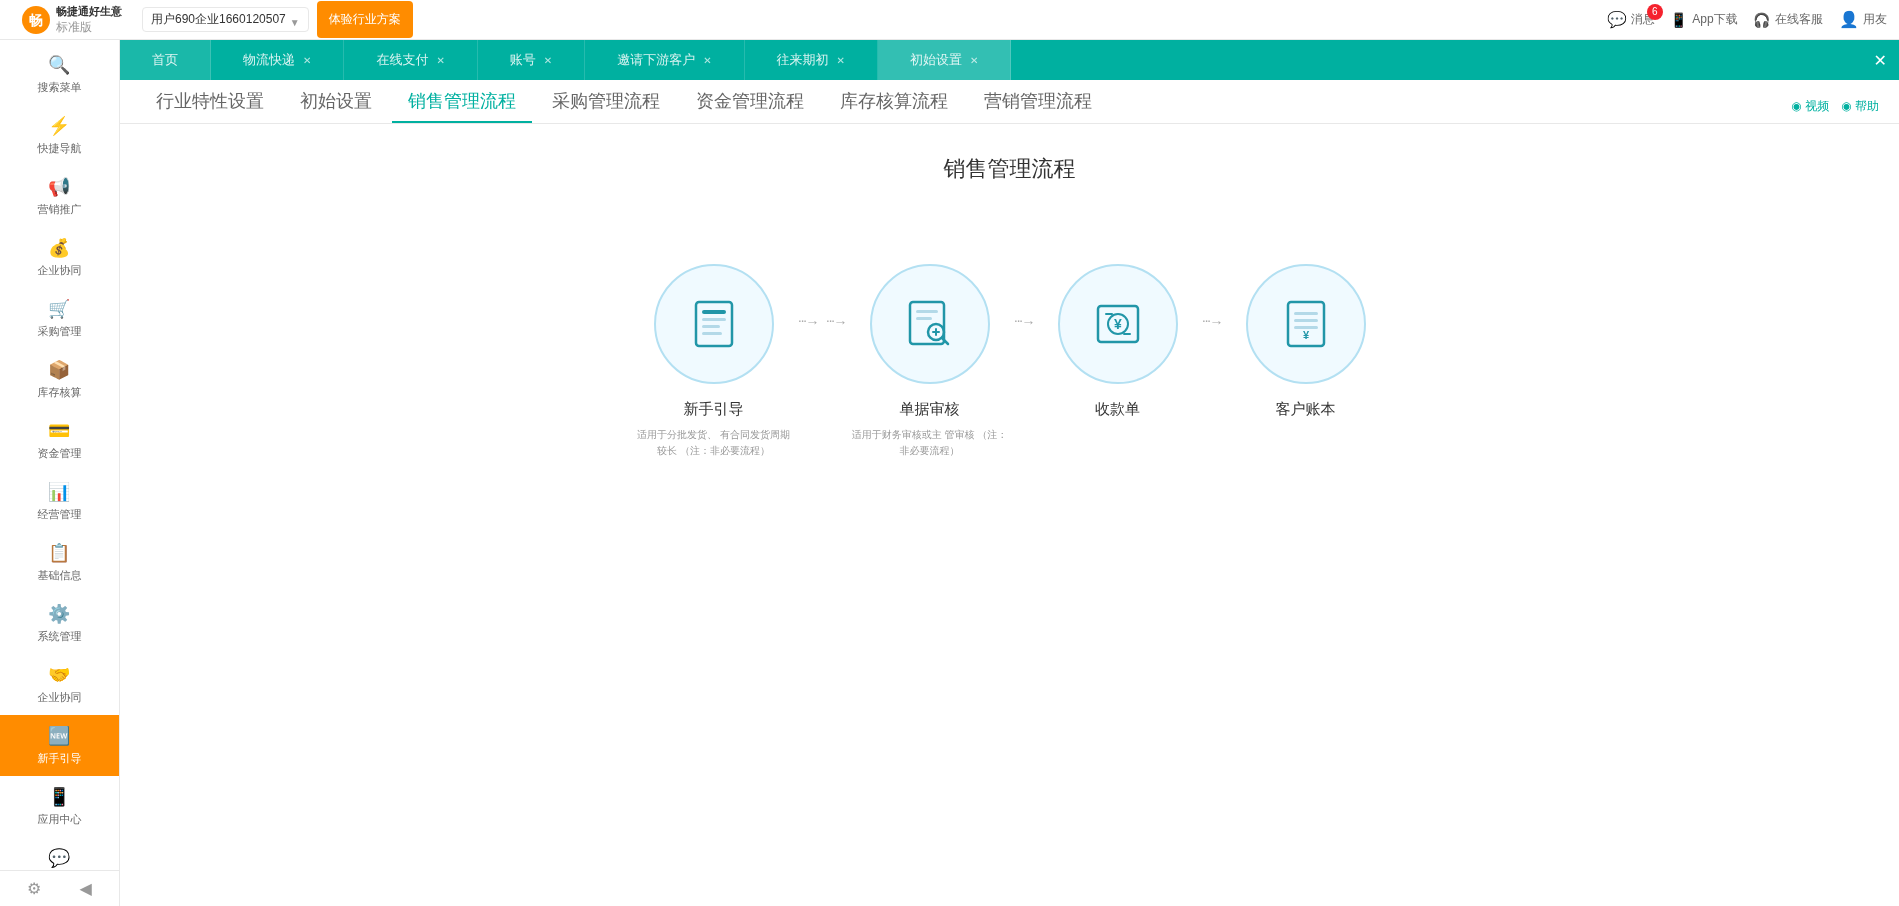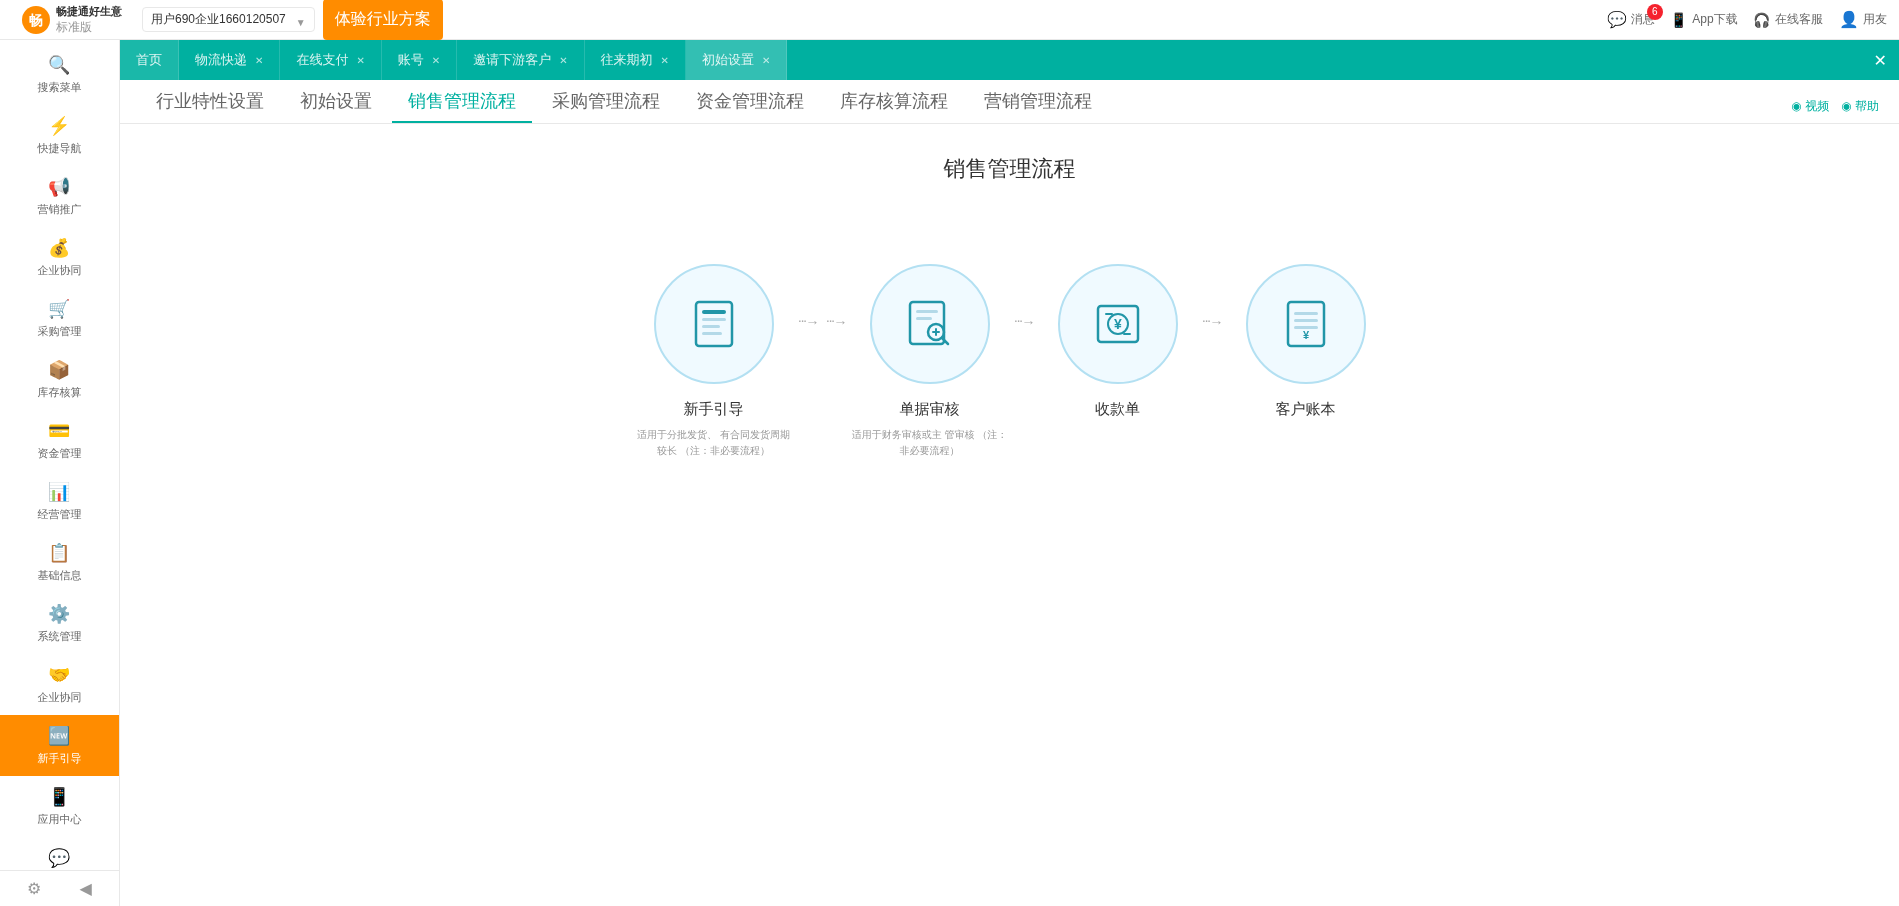--- a/index.html
+++ b/index.html
@@ -6,28 +6,28 @@
     body { font-family: 'Microsoft YaHei', Arial, sans-serif; font-size: 13px; background: #f5f5f5; color: #333; overflow: hidden; }
 
     
     .top-bar {
       display: flex; align-items: center; justify-content: space-between;
       height: 40px; background: #fff; border-bottom: 1px solid #e8e8e8;
       padding: 0 12px; position: fixed; top: 0; left: 0; right: 0; z-index: 100;
     }
     .top-bar-left { display: flex; align-items: center; gap: 8px; }
     .user-select {
-      display: flex; align-items: flex-end; gap: 10px;
+      display: flex; align-items: flex-end; gap: 4px;
       border: 1px solid #e8e8e8; border-radius: 4px; padding: 3px 8px;
       cursor: pointer; font-size: 12px; color: #333; background: #fff;
     }
     .user-select .chevron { color: #999; font-size: 10px; }
     .experience-btn {
       background: #ff8c00; color: #fff; border: none; border-radius: 4px;
-      padding: 10px 12px; cursor: pointer; font-size: 16px;
+      padding: 10px 12px; cursor: pointer; font-size: 12px;
     }
     .top-bar-right { display: flex; align-items: center; gap: 16px; font-size: 12px; color: #666; }
     .top-right-item { display: flex; align-items: center; gap: 4px; cursor: pointer; }
     .badge-wrap { position: relative; }
     .badge {
       position: absolute; top: -6px; right: -8px;
       background: #f5222d; color: #fff; border-radius: 8px;
       font-size: 10px; padding: 0 4px; min-width: 16px; text-align: center; line-height: 16px;
     }
 
@@ -57,21 +57,21 @@
       padding: 8px; border-top: 1px solid #e8e8e8; font-size: 16px; color: #999;
     }
 
     
     .nav-tabs-bar {
       position: fixed; top: 40px; left: 120px; right: 0; height: 40px;
       background: #00b0a0; display: flex; align-items: center; z-index: 98;
     }
     .nav-tab {
       display: flex; align-items: center; gap: 4px;
-      padding: 0 16px; height: 40px; color: rgba(255,255,255,0.85);
+      padding: 0 32px; height: 40px; color: rgba(255,255,255,0.85);
       cursor: pointer; font-size: 13px; position: relative;
       border-right: 1px solid rgba(255,255,255,0.15);
       white-space: nowrap;
     }
     .nav-tab.home { background: rgba(255,255,255,0.1); }
     .nav-tab.active-tab { background: rgba(255,255,255,0.2); }
     .nav-tab .close-x { font-size: 10px; color: rgba(255,255,255,0.7); margin-left: 4px; }
     .nav-tabs-close { margin-left: auto; padding: 0 12px; color: #fff; cursor: pointer; font-size: 16px; }
 
     

